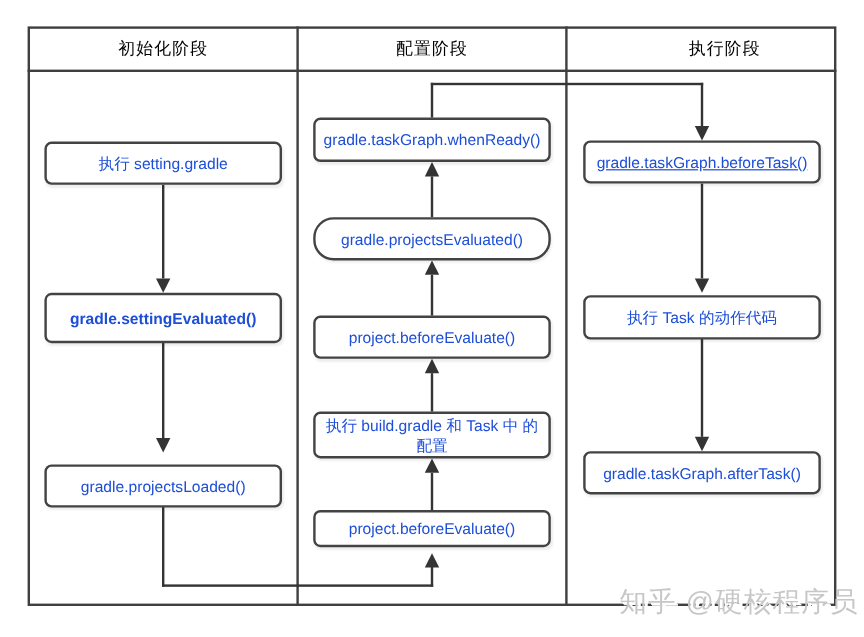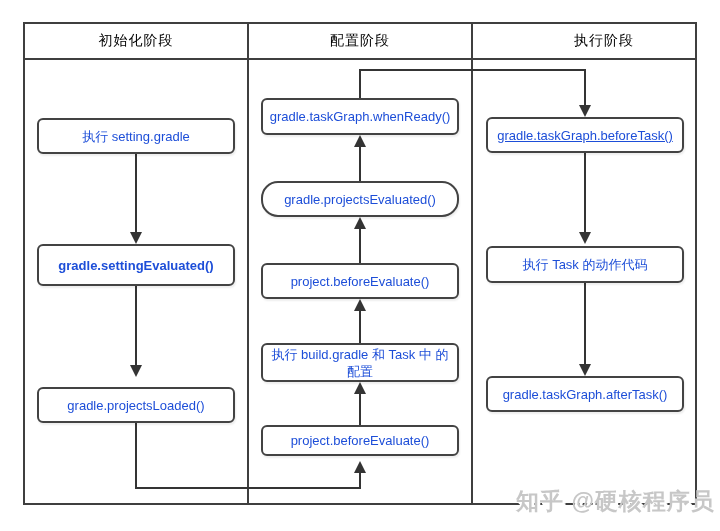--- a/index.html
+++ b/index.html
@@ -42,21 +42,21 @@
   .vline{position:absolute;width:2px;background:#343434;z-index:1;}
   .hline{position:absolute;height:2px;background:#343434;z-index:1;}
   .arr-down{position:absolute;width:0;height:0;z-index:1;
     border-left:6px solid transparent;border-right:6px solid transparent;border-top:12px solid #343434;}
   .arr-up{position:absolute;width:0;height:0;z-index:1;
     border-left:6px solid transparent;border-right:6px solid transparent;border-bottom:12px solid #343434;}
 
   
   .watermark{
     position:absolute;left:516px;top:486px;z-index:3;
-    font-size:23px;font-weight:bold;letter-spacing:1px;
+    font-size:23px;font-weight:normal;letter-spacing:1px;
     color:#c7c7c7;text-shadow:2px 2px 0 #ffffff, 3px 3px 0 #ffffff;
     white-space:nowrap;
   }
 </style>
 </head>
 <body>
 
 <div id="canvas">
 
   <div class="frame"></div>

